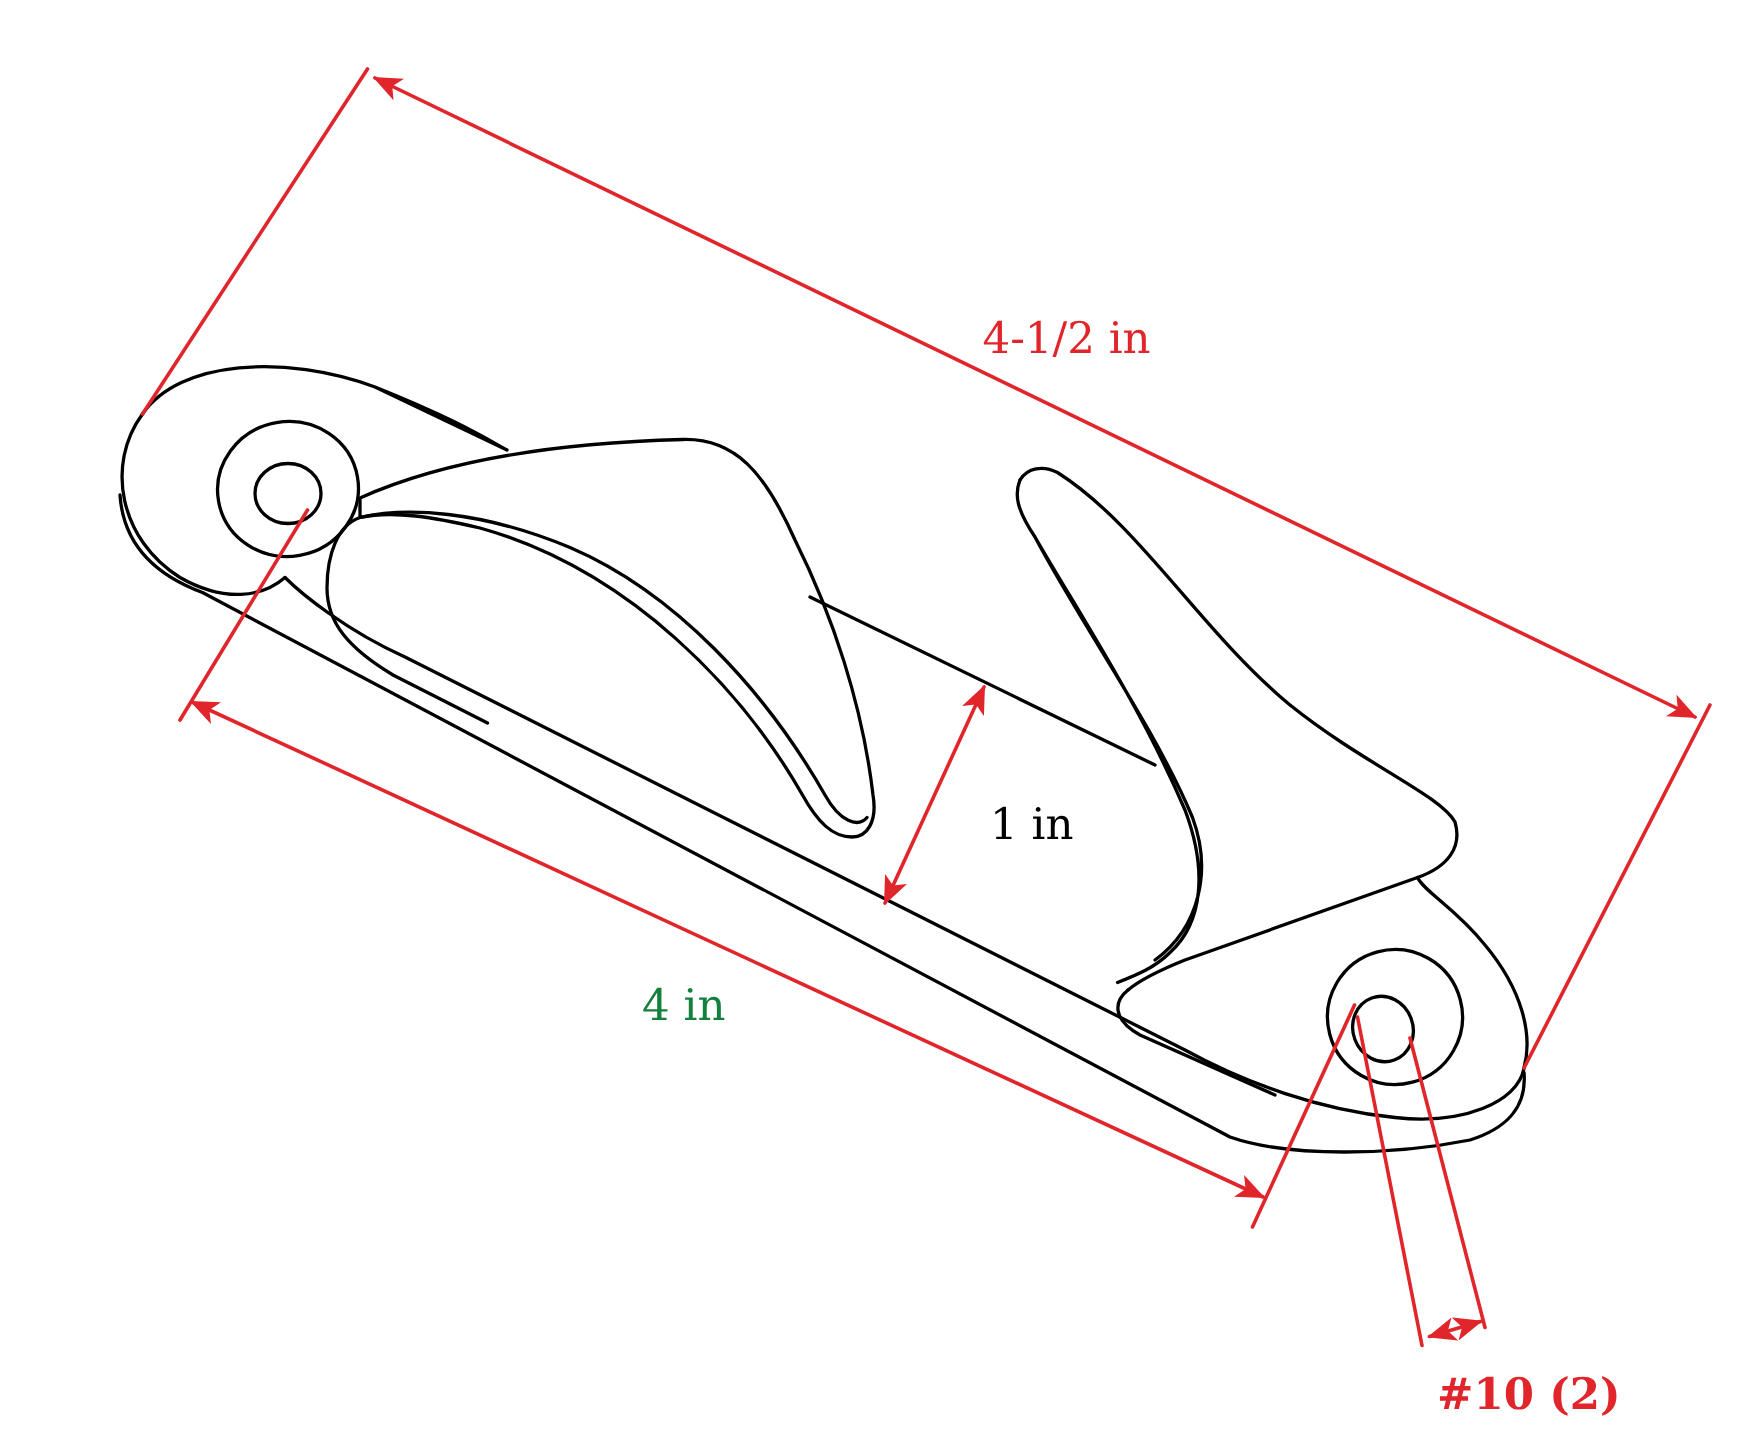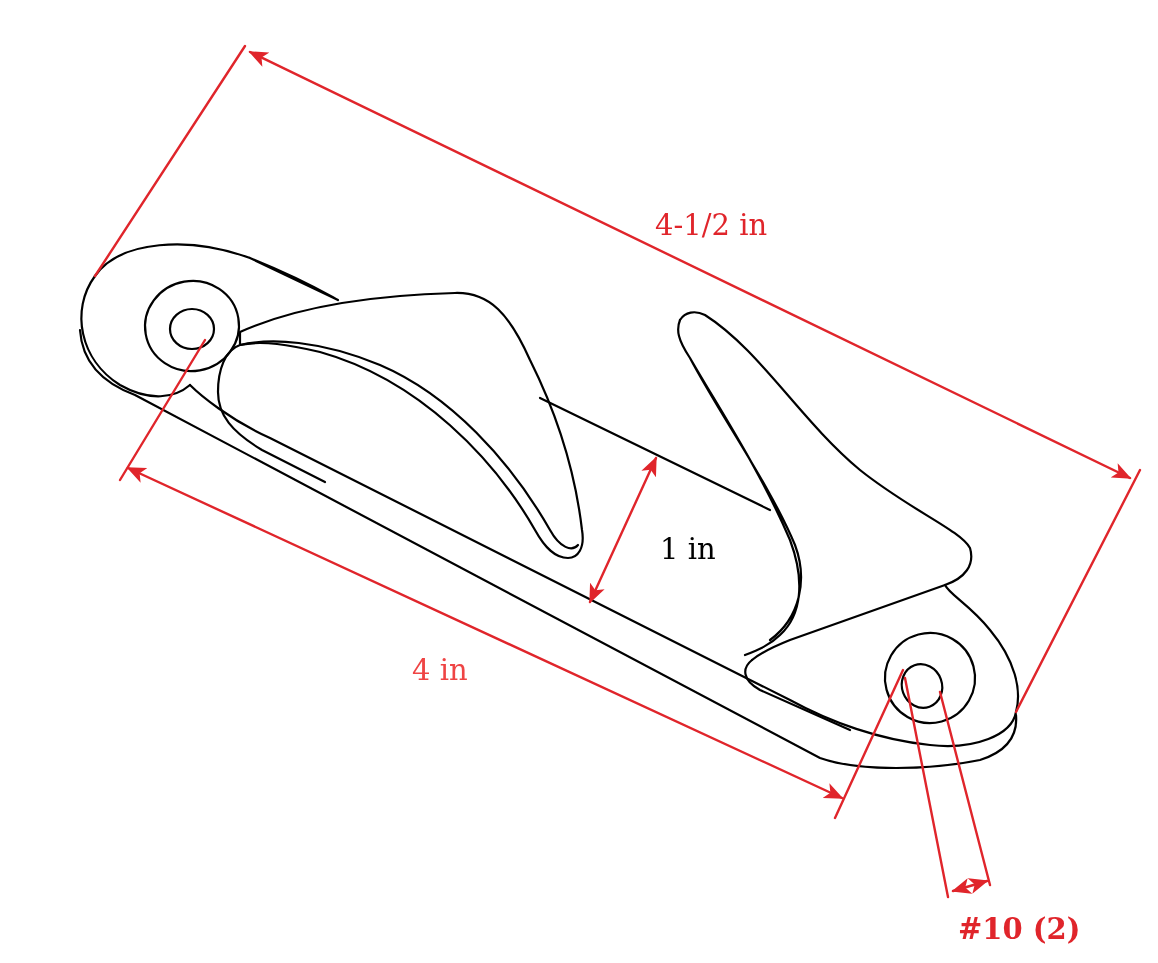--- a/index.html
+++ b/index.html
@@ -69,16 +69,16 @@
 
       <line class="dim" x1="656" y1="458" x2="590" y2="602" marker-start="url(#arrow)" marker-end="url(#arrow)"></line>
 
       <line class="dim" x1="905" y1="678" x2="948" y2="897"></line>
       <line class="dim" x1="940" y1="692" x2="990" y2="885"></line>
       <line class="dim" x1="953" y1="891" x2="987" y2="881" marker-start="url(#arrow)" marker-end="url(#arrow)"></line>
     </g>
   </svg>
 
   <div class="dim-label" style="left:655px; top:211px; color:#e0252b;">4-1/2 in</div>
-  <div class="dim-label" style="left:412px; top:656px; color:#ef4444;">4 in</div>
+  <div class="dim-label" style="left:428px; top:656px; color:#15803d;">4 in</div>
   <div class="dim-label" style="left:632px; top:535px; color:#000000;margin-left:28px;">1 in</div>
   <div class="dim-label" style="left:958px; top:915px; color:#e0252b;font-weight:bold;">#10 (2)</div>
 </div>
 
 </body></html>

